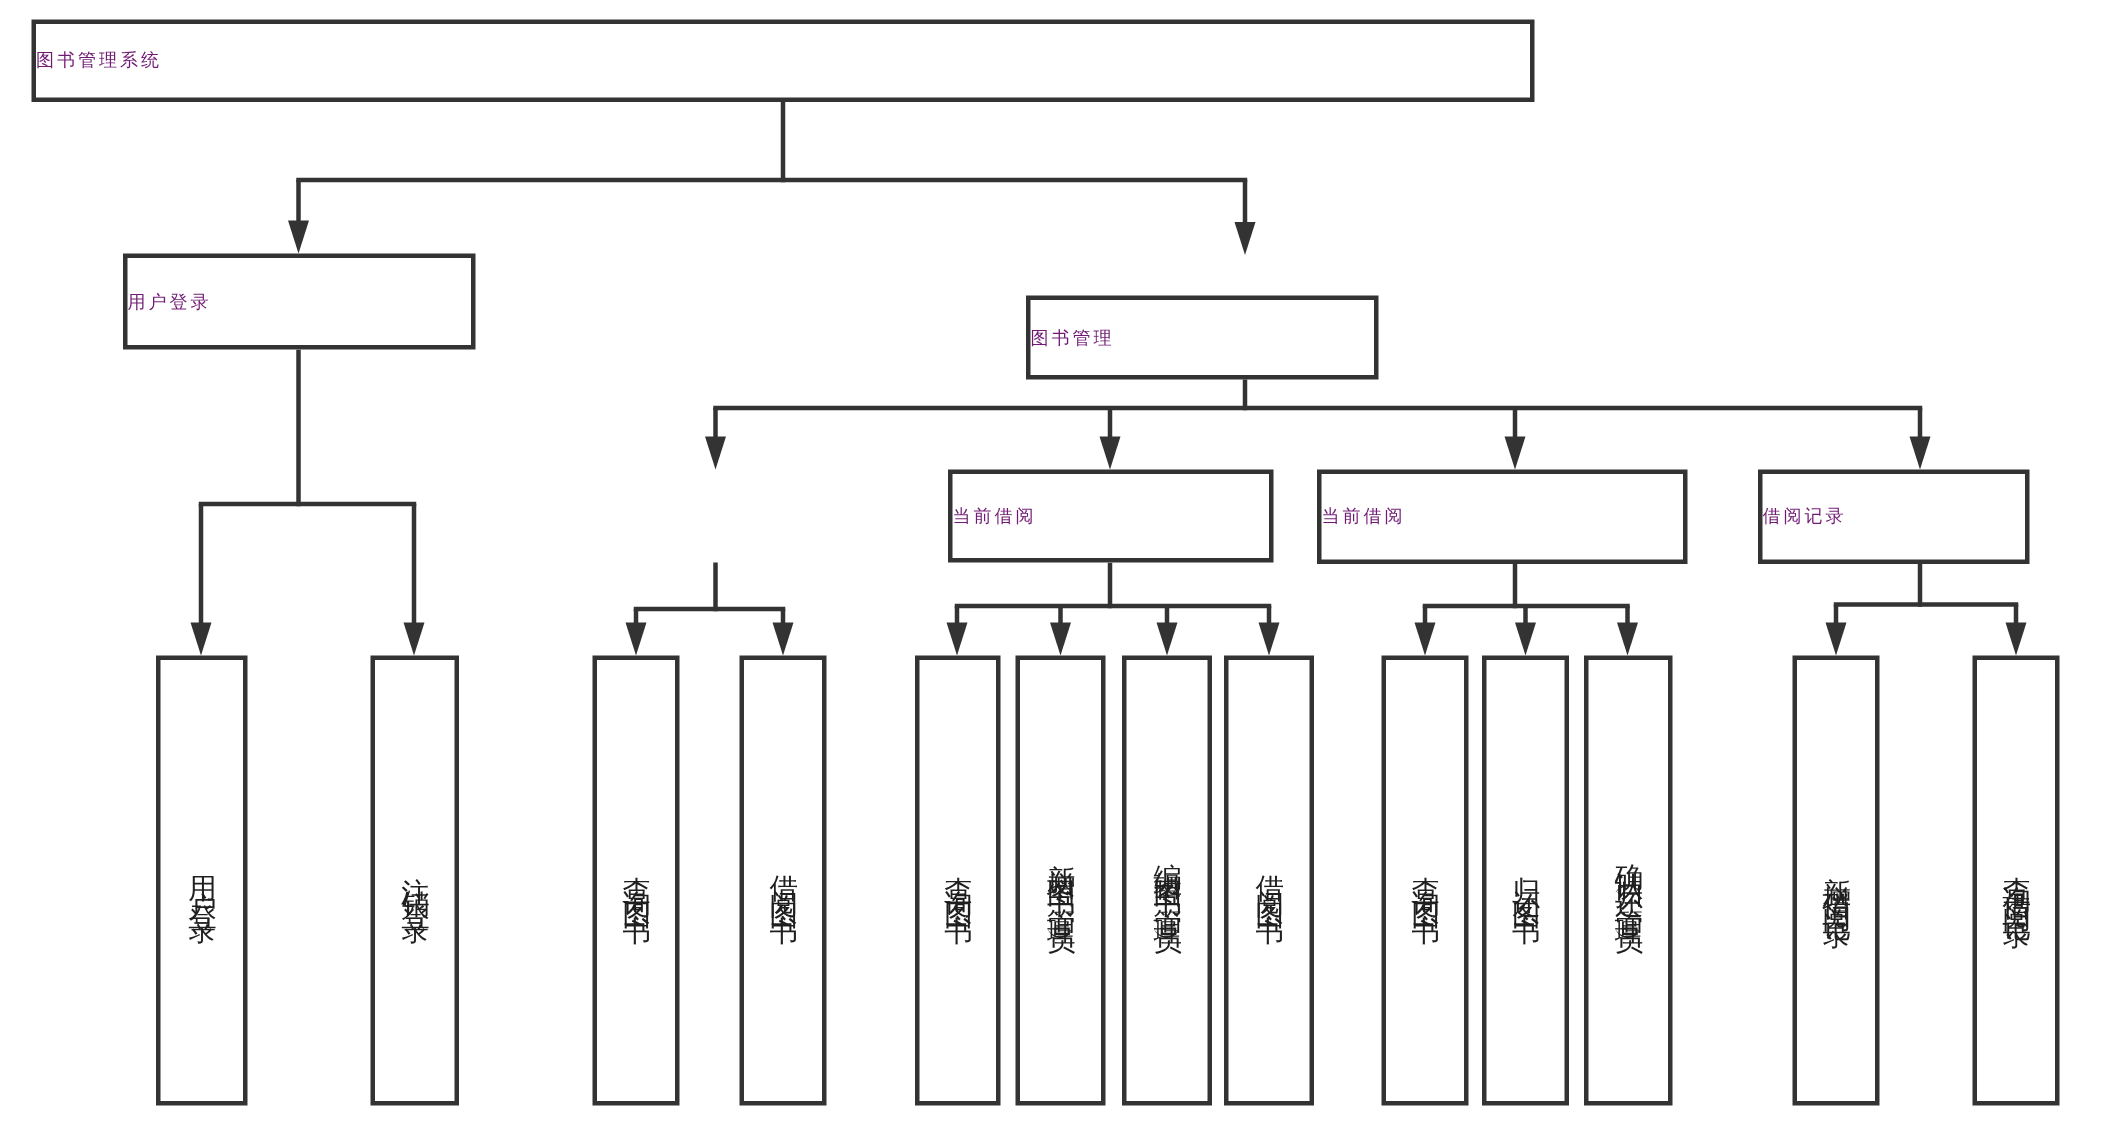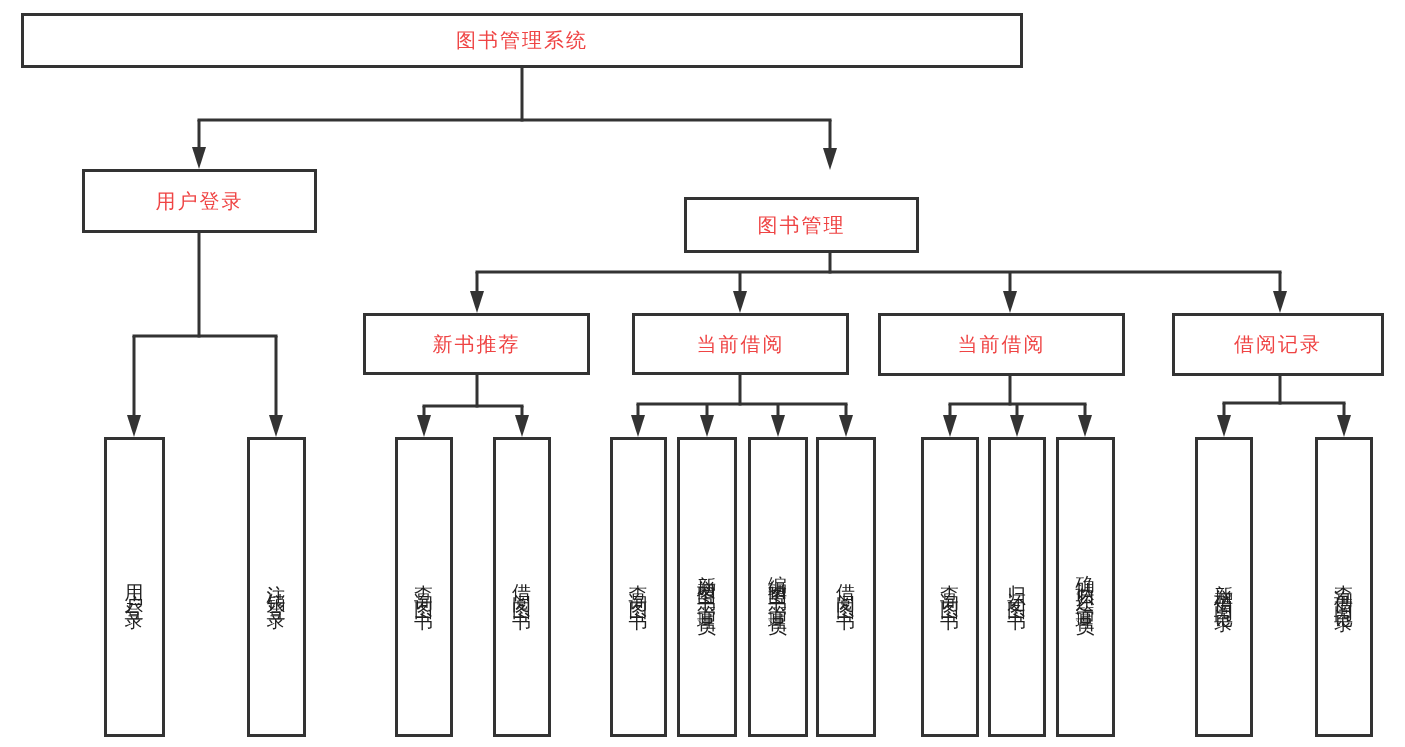--- a/index.html
+++ b/index.html
@@ -21,23 +21,22 @@
     width: 1405px;
     height: 747px;
   }
   .hbox {
     position: absolute;
     box-sizing: border-box;
     border: 3px solid #333333;
     background: #ffffff;
     display: flex;
     align-items: center;
-    justify-content: center;
-    font-size: 20px;
-    color: #ef4444;
+    font-size: 12px;
+    color: #701a75;
     letter-spacing: 2px;
     z-index: 2;
   }
   .vbox {
     position: absolute;
     box-sizing: border-box;
     border: 3px solid #333333;
     background: #ffffff;
     display: flex;
     align-items: center;
@@ -144,30 +143,27 @@
     <span>图书管理系统</span>
   </div>
 
   <div class="hbox" style="left:82px; top:169px; width:235px; height:64px;">
     <span>用户登录</span>
   </div>
   <div class="hbox" style="left:684px; top:170px; width:235px; height:56px;margin-top:27px;">
     <span>图书管理</span>
   </div>
 
-  <div class="hbox" style="left:363px; top:313px; width:227px; height:62px;">
-    <span>新书推荐</span>
-  </div>
   <div class="hbox" style="left:632px; top:313px; width:217px; height:62px;">
     <span>当前借阅</span>
   </div>
   <div class="hbox" style="left:878px; top:313px; width:247px; height:63px;">
     <span>当前借阅</span>
   </div>
-  <div class="hbox" style="left:1172px; top:313px; width:212px; height:63px;">
+  <div class="hbox" style="left:1172px; top:313px; width:181px; height:63px;">
     <span>借阅记录</span>
   </div>
 
   <div class="vbox" style="left:104px; width:61px;">
     <span>用户登录</span>
   </div>
   <div class="vbox" style="left:247px; width:59px;">
     <span>注销登录</span>
   </div>
 

